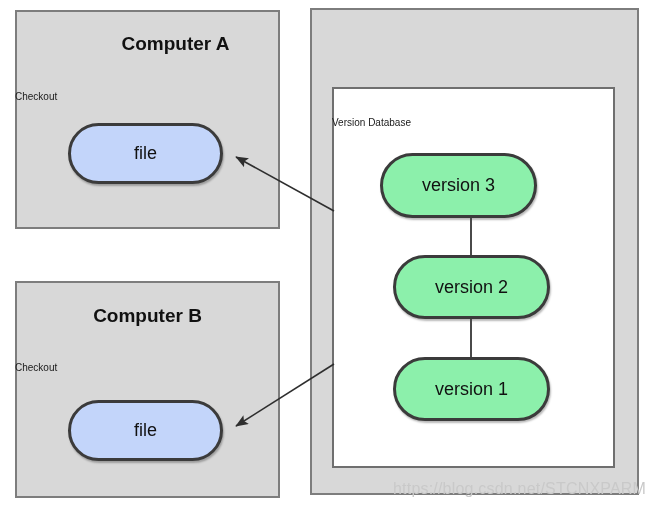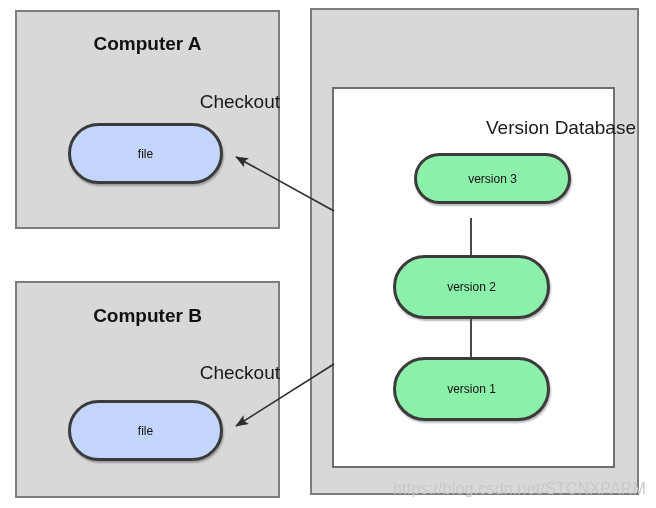--- a/index.html
+++ b/index.html
@@ -41,54 +41,54 @@
 
   
   .panel-title {
     position: absolute;
     text-align: center;
     font-weight: bold;
     font-size: 19px;
     color: #111111;
     white-space: nowrap;
   }
-  #computer-a-title { left: 15px;  top: 33px;  width: 265px; }
+  #computer-a-title { left: 15px;  top: 33px;  width: 265px; padding-left: 28px; }
   #computer-b-title { left: 15px;  top: 305px; width: 265px; }
   #server-title     { left: 310px; top: 40px;  width: 329px; }
 
   .sub-label {
     position: absolute;
-    text-align: right;
-    font-size: 19px;
+    text-align: left;
+    font-size: 10px;
     color: #1a1a1a;
     white-space: nowrap;
   }
   #checkout-a-label    { left: 15px;  top: 91px;  width: 265px; }
   #checkout-b-label    { left: 15px;  top: 362px; width: 265px; }
   #version-db-label    { left: 332px; top: 117px; width: 304px; }
 
   
   .pill {
     position: absolute;
     box-sizing: border-box;
     border: 3px solid #3b3b3b;
     border-radius: 34px;
     display: flex;
     align-items: center;
     justify-content: center;
-    font-size: 12px;
+    font-size: 18px;
     color: #111111;
     box-shadow: 1px 2px 2px rgba(0,0,0,0.28);
   }
   .pill.file    { background: #c3d5fa; }
   .pill.version { background: #8cf0ab; }
 
   #file-a    { left: 68px;  top: 123px; width: 155px; height: 61px; }
   #file-b    { left: 68px;  top: 400px; width: 155px; height: 61px; }
-  #version-3 { left: 414px; top: 153px; width: 157px; height: 51px; text-align: center; }
+  #version-3 { left: 380px; top: 153px; width: 157px; height: 65px; text-align: center; }
   #version-2 { left: 393px; top: 255px; width: 157px; height: 64px; }
   #version-1 { left: 393px; top: 357px; width: 157px; height: 64px; }
 
   
   .connector {
     position: absolute;
     width: 2px;
     background: #4a4a4a;
     left: 470px;
   }

